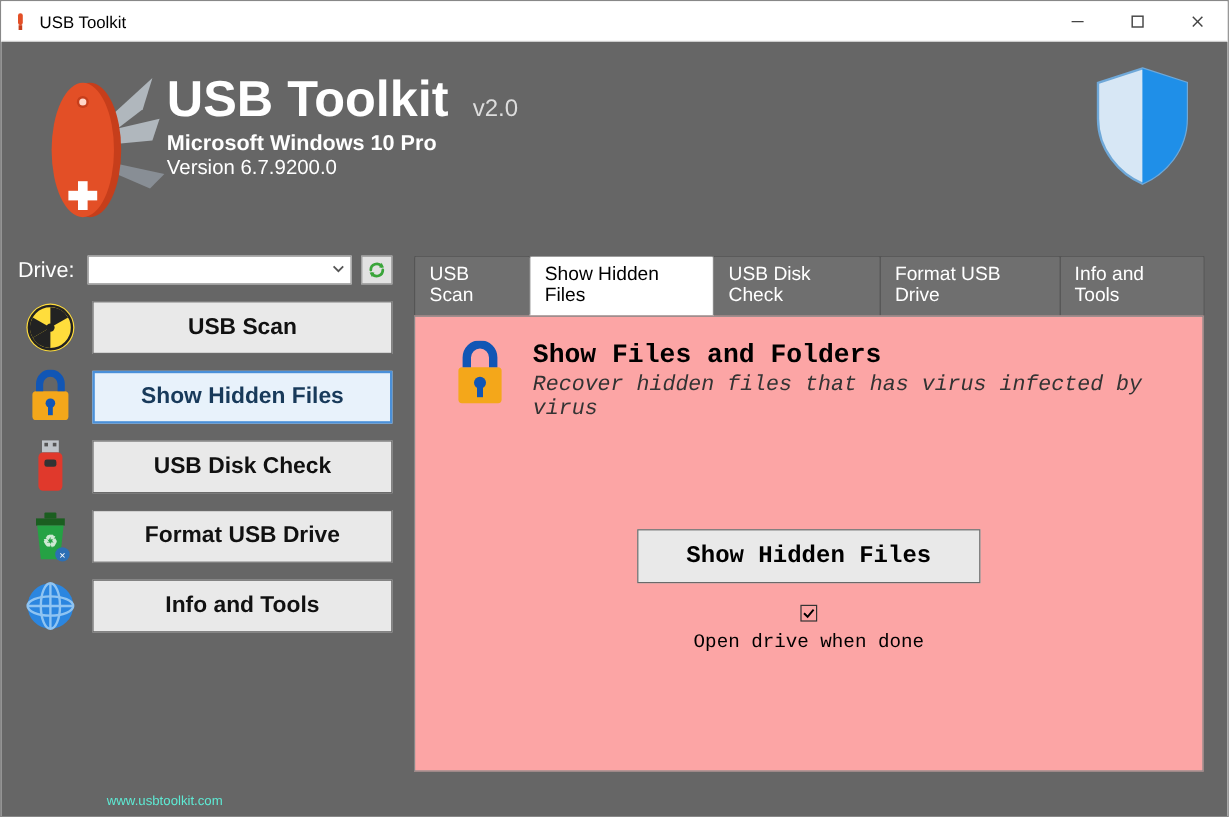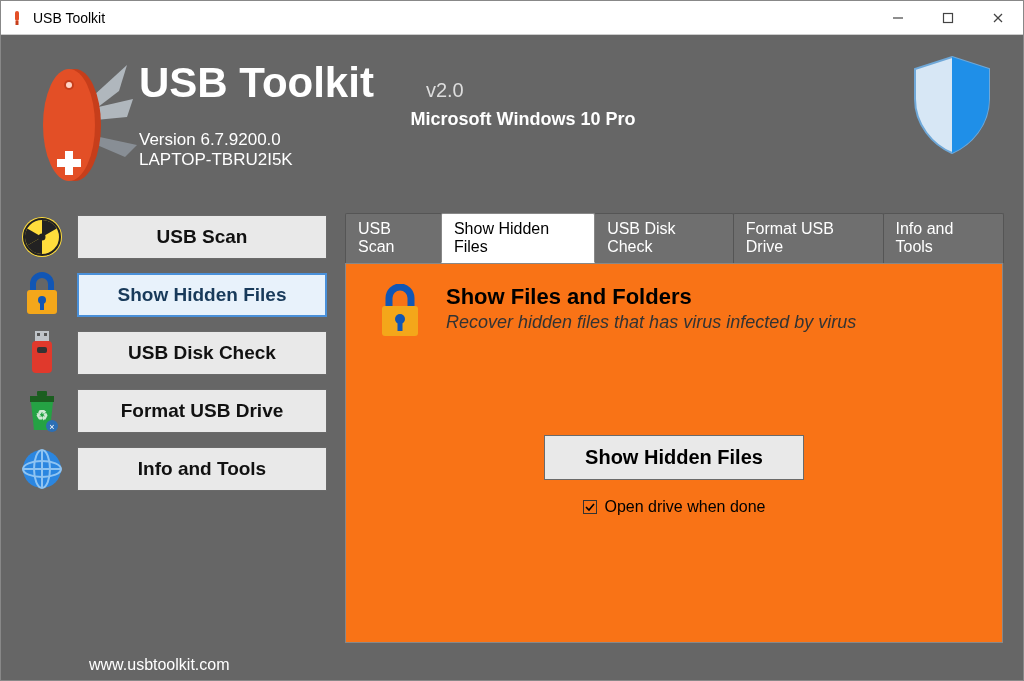--- a/index.html
+++ b/index.html
@@ -45,22 +45,22 @@
   
   .header {
     display:flex;
     padding:20px 26px 10px 18px;
     align-items:flex-start;
   }
   .logo-icon { width:120px; display:flex; justify-content:center; }
   .header-texts { flex:1; padding-top:4px; }
   .app-title-row { display:flex; align-items:baseline; gap:20px; }
   .app-title { font-size:42px; font-weight:bold; color:#fff; }
-  .app-version { font-size:20px; color:#ddd;margin-left:32px; }
-  .os-line { font-size:18px; font-weight:bold; color:#fff; margin-top:2px;text-align:center; }
+  .app-version { font-size:20px; color:#ddd; }
+  .os-line { font-size:18px; font-weight:bold; color:#fff; margin-top:2px; }
   .ver-line, .host-line { font-size:17px; color:#fff; margin-top:0px; }
   .shield-icon { width:90px; display:flex; align-items:flex-start; justify-content:center; }
 
   
   .lower {
     display:flex;
     padding:8px 20px 0 14px;
     align-items:flex-start;
     gap:18px;
   }
@@ -134,59 +134,60 @@
   .tab.active {
     background:#fff;
     color:#000;
     border:1px solid #888;
     border-bottom:1px solid #fff;
     position:relative;
     z-index:2;
   }
   .panel {
     flex:1;
-    background:#f97316;
+    background:#fca5a5;
     border:1px solid #888;
     min-height:380px;
     padding:20px 28px;
     position:relative;
+    font-family:Liberation Mono, monospace;
   }
   .panel-headrow { display:flex; align-items:flex-start; gap:18px; }
   .panel-icon { width:54px; }
   .panel-title { font-size:22px; font-weight:bold; }
   .panel-sub { font-size:18px; font-style:italic; color:#333; margin-top:2px; }
 
   .center-action {
     text-align:center;
     margin-top:90px;
   }
   .action-btn {
     display:inline-block;
     padding:10px 40px;
     font-size:20px; font-weight:bold;
     background:#e9e9e9;
     border:1px solid #6a6a6a;
   }
   .check-row {
     margin-top:18px;
     font-size:16px;
-    display:flex; align-items:center; justify-content:center; gap:8px;
+    display:flex; align-items:center; justify-content:center; gap:8px;flex-direction:column;
   }
   .chkbox {
     width:14px; height:14px;
     border:1px solid #333;
     display:inline-flex; align-items:center; justify-content:center;
     font-size:12px; line-height:1;
   }
 
   .footer-link {
     position:absolute;
     left:88px; bottom:8px;
-    color:#ffffff;
-    font-size:16px;
+    color:#5eead4;
+    font-size:11px;
   }
 </style>
 </head>
 <body>
 
 <div class="titlebar">
   <div class="titlebar-left">
     <span class="titlebar-icon">
       <svg width="16" height="16" viewBox="0 0 16 16">
         <rect x="6" y="1" width="4" height="10" rx="2" fill="#e34f26"></rect>
@@ -236,33 +237,51 @@
         <rect x="38" y="104" width="24" height="8" fill="#fff"></rect>
       </svg>
     </div>
     <div class="header-texts">
       <div class="app-title-row">
         <span class="app-title">USB Toolkit</span>
         <span class="app-version">v2.0</span>
       </div>
       <div class="os-line">Microsoft Windows 10 Pro</div>
       <div class="ver-line">Version 6.7.9200.0</div>
-      <div class="host-line">LAPTOP-TBRU2I5K</div>
     </div>
     <div class="shield-icon">
       <svg width="86" height="100" viewBox="0 0 86 100">
         <path d="M43 2 L80 14 V44 C80 70 62 90 43 98 C24 90 6 70 6 44 V14 Z" fill="#d7e7f5" stroke="#6fa8d8" stroke-width="2"></path>
         <path d="M43 2 L80 14 V44 C80 70 62 90 43 98 Z" fill="#1f8fe8"></path>
       </svg>
     </div>
   </div>
 
   <div class="lower">
 
     <div class="sidebar">
+      <div class="drive-row">
+        <span class="drive-label">Drive:</span>
+        <div class="drive-select">
+          <span></span>
+          <span class="chev">
+            <svg width="12" height="12" viewBox="0 0 12 12">
+                <polyline points="2,4 6,8 10,4" fill="none" stroke="#555" stroke-width="1.5"></polyline>
+              </svg>
+          </span>
+        </div>
+        <div class="refresh-btn">
+          <svg width="16" height="16" viewBox="0 0 16 16">
+            <path d="M3 8a5 5 0 0 1 9-3" fill="none" stroke="#3aa53a" stroke-width="2.3" stroke-linecap="round"></path>
+            <polygon points="12,2 14,6 10,6" fill="#3aa53a"></polygon>
+            <path d="M13 8a5 5 0 0 1-9 3" fill="none" stroke="#3aa53a" stroke-width="2.3" stroke-linecap="round"></path>
+            <polygon points="4,14 2,10 6,10" fill="#3aa53a"></polygon>
+          </svg>
+        </div>
+      </div>
 
       <div class="side-row">
         <span class="side-icon">
           <svg width="44" height="44" viewBox="0 0 44 44">
             <circle cx="22" cy="22" r="20" fill="#ffdd3c"></circle>
             <circle cx="22" cy="22" r="18" fill="none" stroke="#222" stroke-width="2"></circle>
             <circle cx="22" cy="22" r="3.5" fill="#222"></circle>
             <path d="M22 22 L22 5 A17 17 0 0 1 36.7 13.5 Z" fill="#222"></path>
             <path d="M22 22 L36.7 30.5 A17 17 0 0 1 22 39 Z" fill="#222" transform="rotate(60 22 22)"></path>
             <path d="M22 22 L7.3 13.5 A17 17 0 0 1 22 5 Z" fill="#222" transform="rotate(-60 22 22)"></path>

